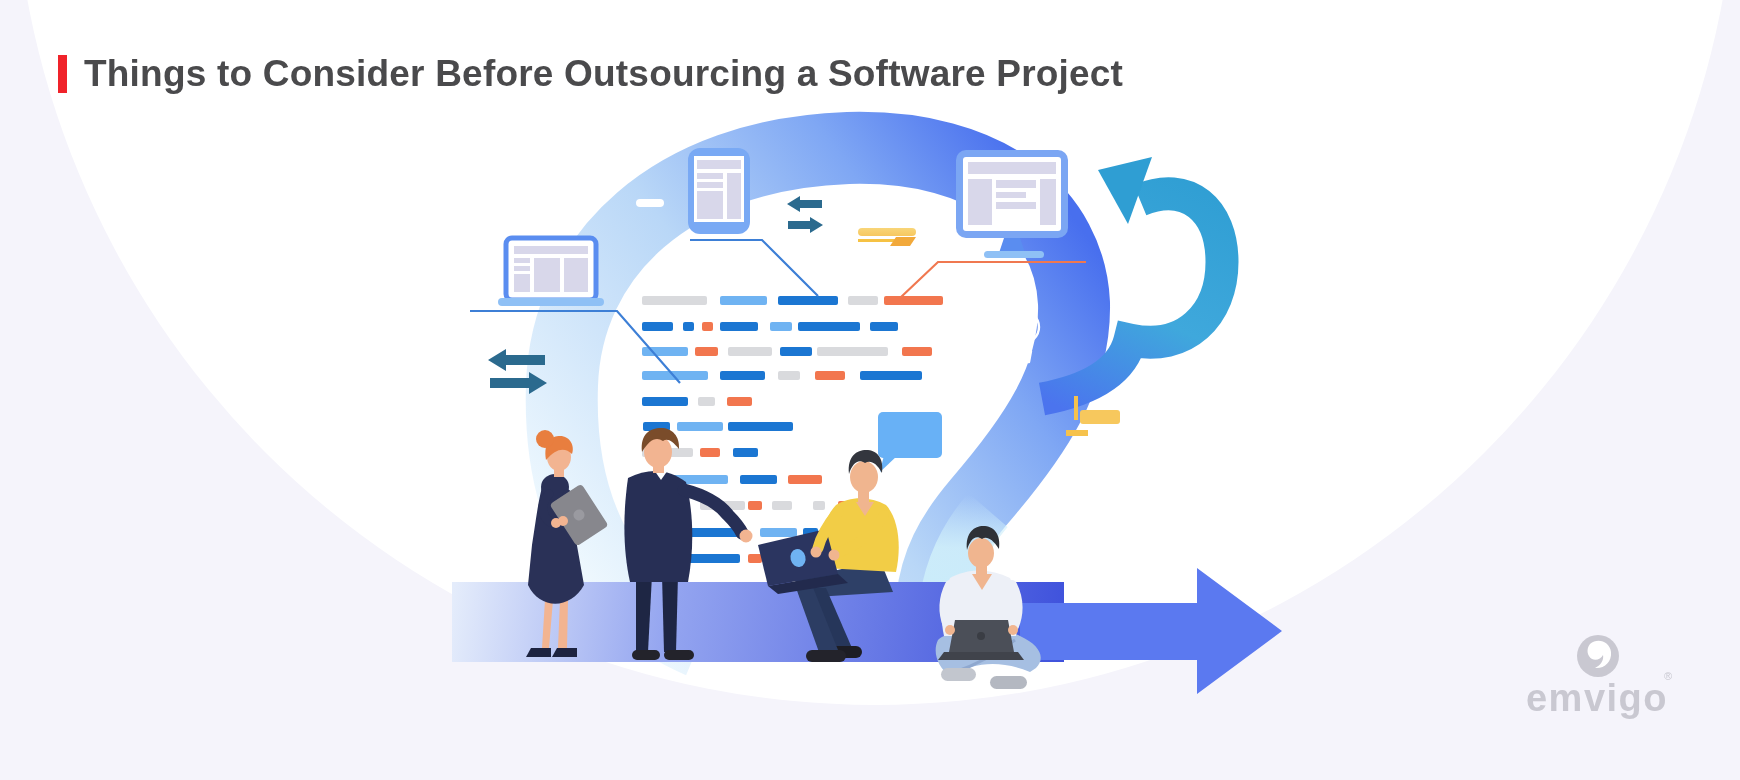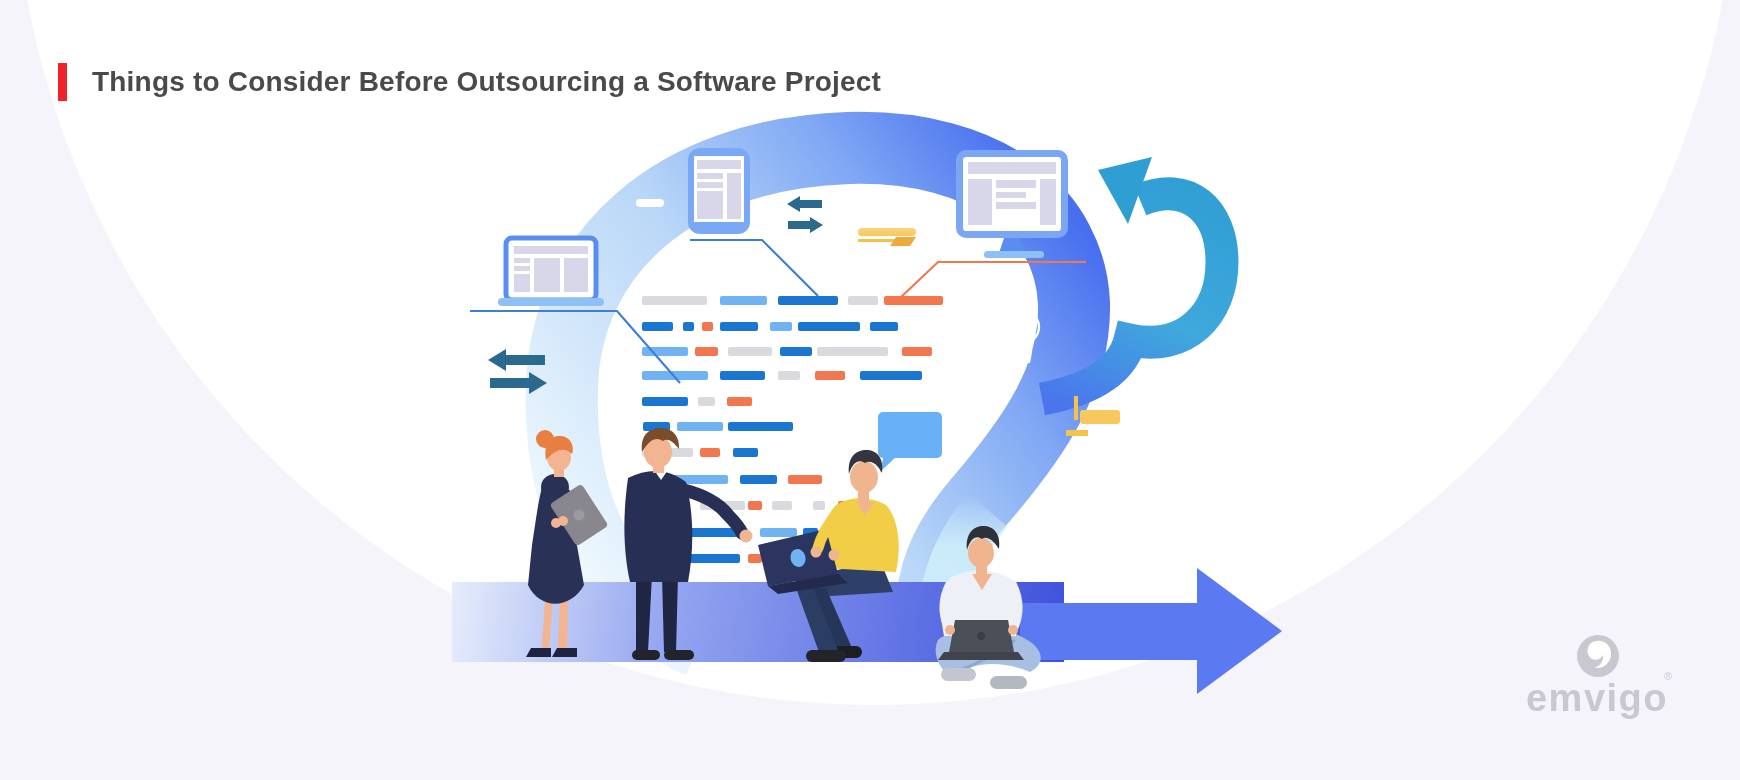--- a/index.html
+++ b/index.html
@@ -1,21 +1,21 @@
 <!DOCTYPE html>
 <html style="--bg: #f5f4fb; --accent: #f0232a; --title-color: #4a4a4c; --logo-color: #c9c8d1;"><head>
 <meta charset="utf-8">
 <style>
   html,body{margin:0;padding:0;}
   body{font-family:"Liberation Sans", sans-serif;}
   .canvas{position:relative;width:1740px;height:780px;background:var(--bg,#f5f4fb);overflow:hidden;}
   .canvas svg{position:absolute;left:0;top:0;}
   .title-row{position:absolute;left:58px;top:54px;display:flex;align-items:center;z-index:5;}
   .accent-bar{display:inline-block;width:9px;height:38px;background:var(--accent,#f0232a);margin-right:17px;}
-  .title-row h1{margin:8px;font-size:28px;line-height:40px;font-weight:700;color:var(--title-color,#4a4a4c);letter-spacing:.2px;}
+  .title-row h1{margin:0;font-size:37px;line-height:40px;font-weight:700;color:var(--title-color,#4a4a4c);letter-spacing:.2px;}
   .logo-text{font-family:"Liberation Sans",sans-serif;font-weight:bold;font-size:38px;letter-spacing:1.5px;fill:var(--logo-color,#c9c8d1);}
   .logo-reg{font-family:"Liberation Sans",sans-serif;font-size:11px;fill:var(--logo-color,#c9c8d1);}
 </style>
 </head>
 <body>
 
 <div class="canvas">
 
   <svg width="1740" height="780" viewBox="0 0 1740 780">
     <defs>

